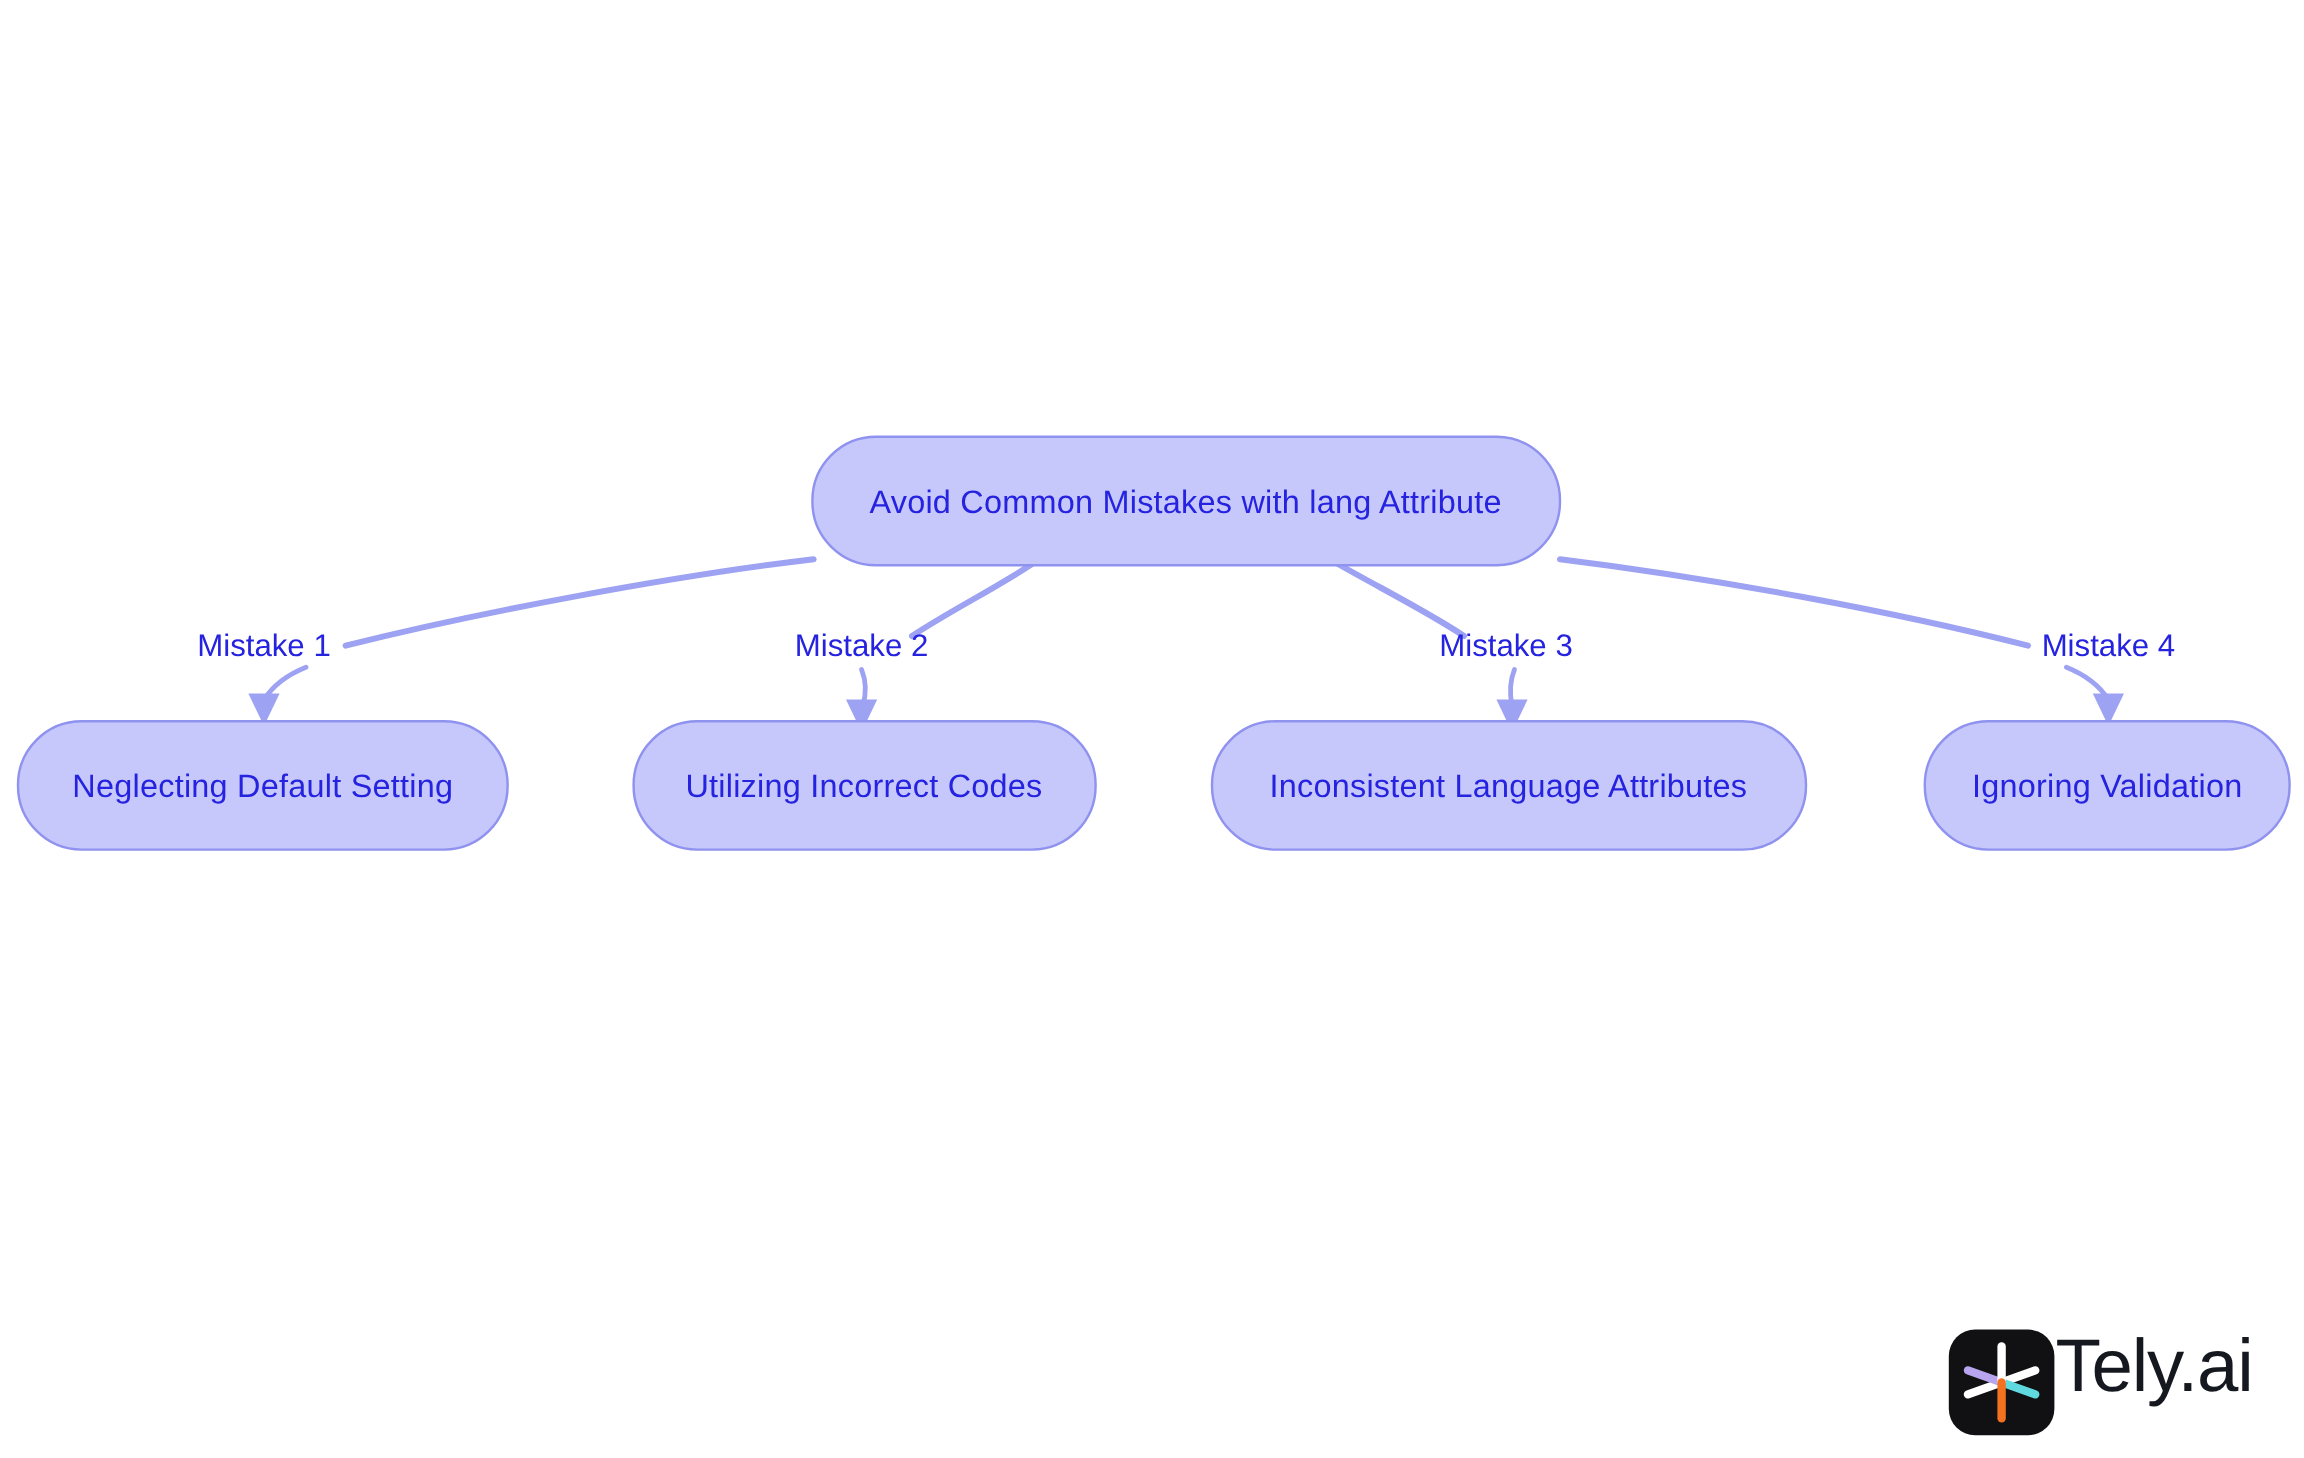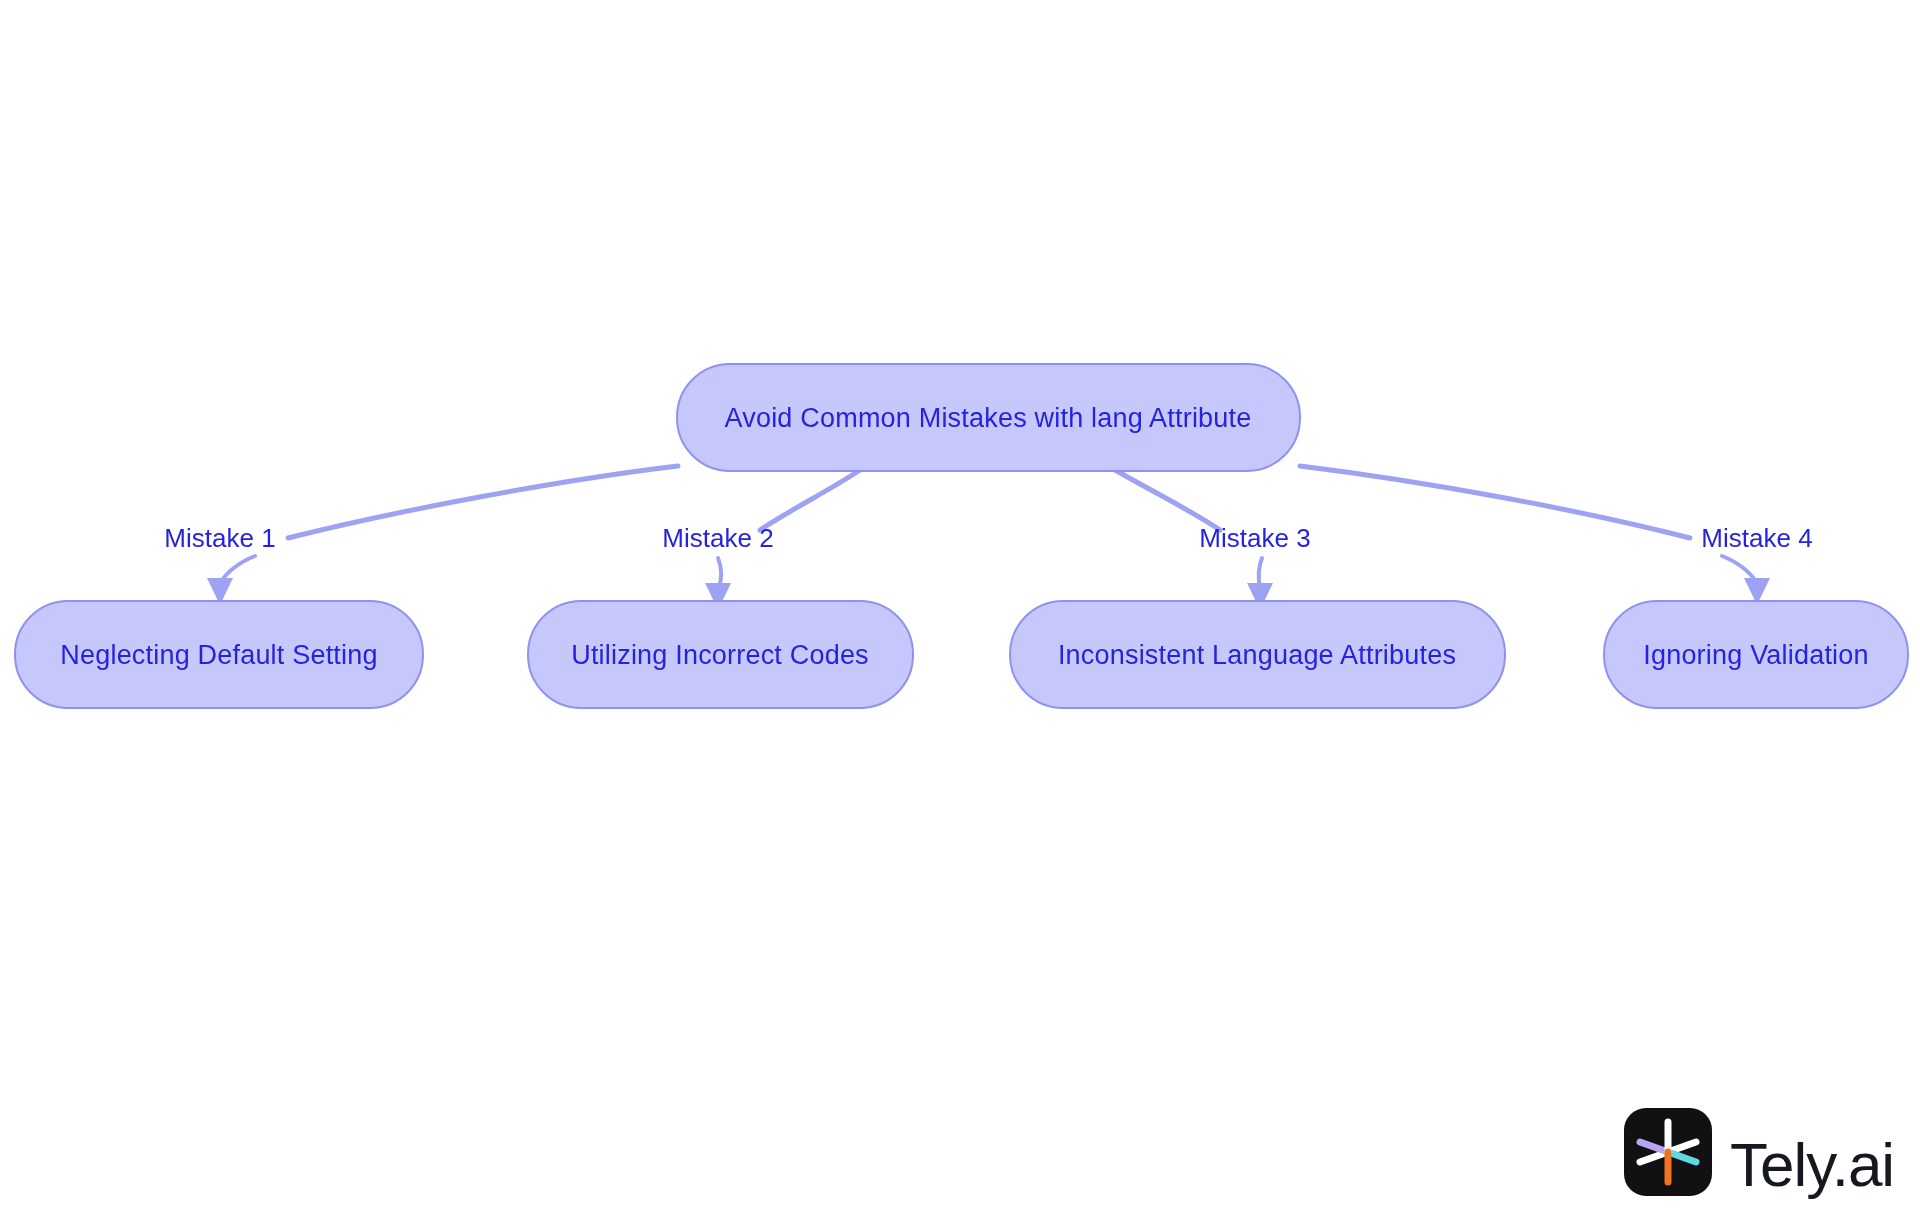--- a/index.html
+++ b/index.html
@@ -75,22 +75,22 @@
     text-anchor: middle;
     dominant-baseline: middle;
   }
 
   
   #brand-logo {
     position: absolute;
     left: 1600px;
     top: 1108px;
     display: flex;
-    align-items: flex-end;
-    gap: 18px;
+    align-items: flex-start;
+    gap: 1px;
     padding-left: 24px;
   }
   .logo-mark {
     width: 88px;
     height: 88px;
     border-radius: 22px;
     background: #111114;
     position: relative;
     flex: 0 0 auto;
   }

